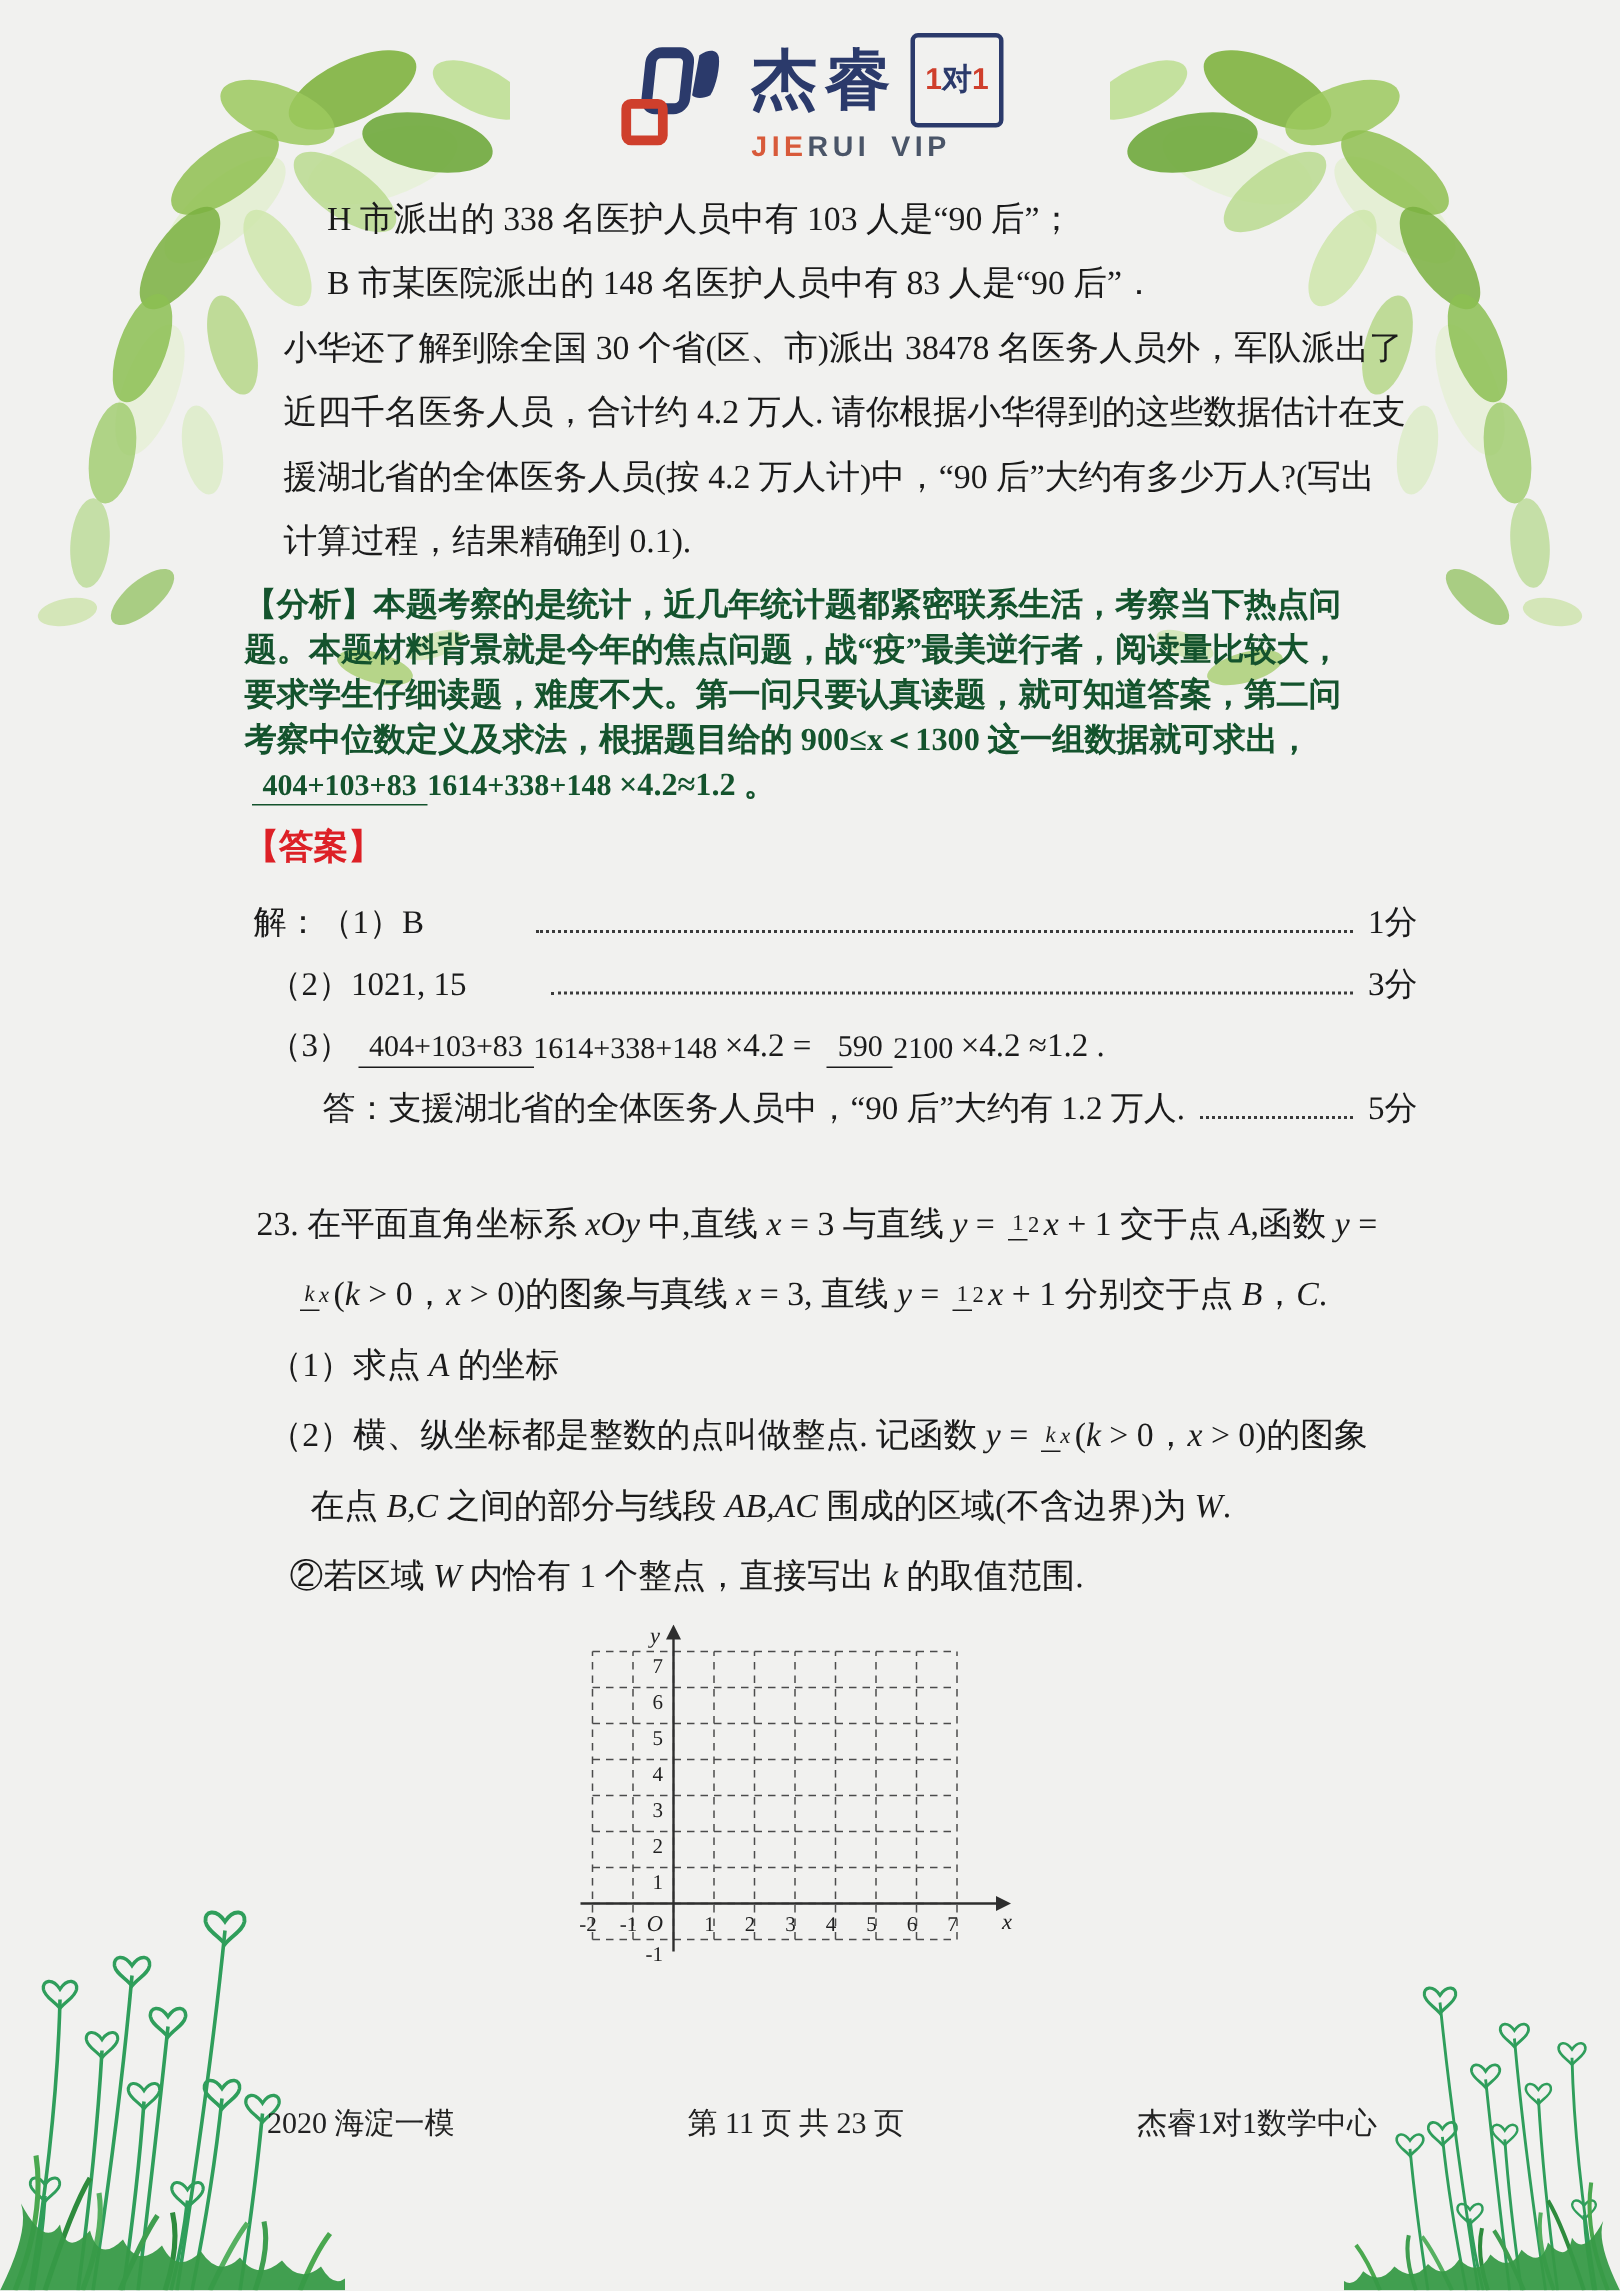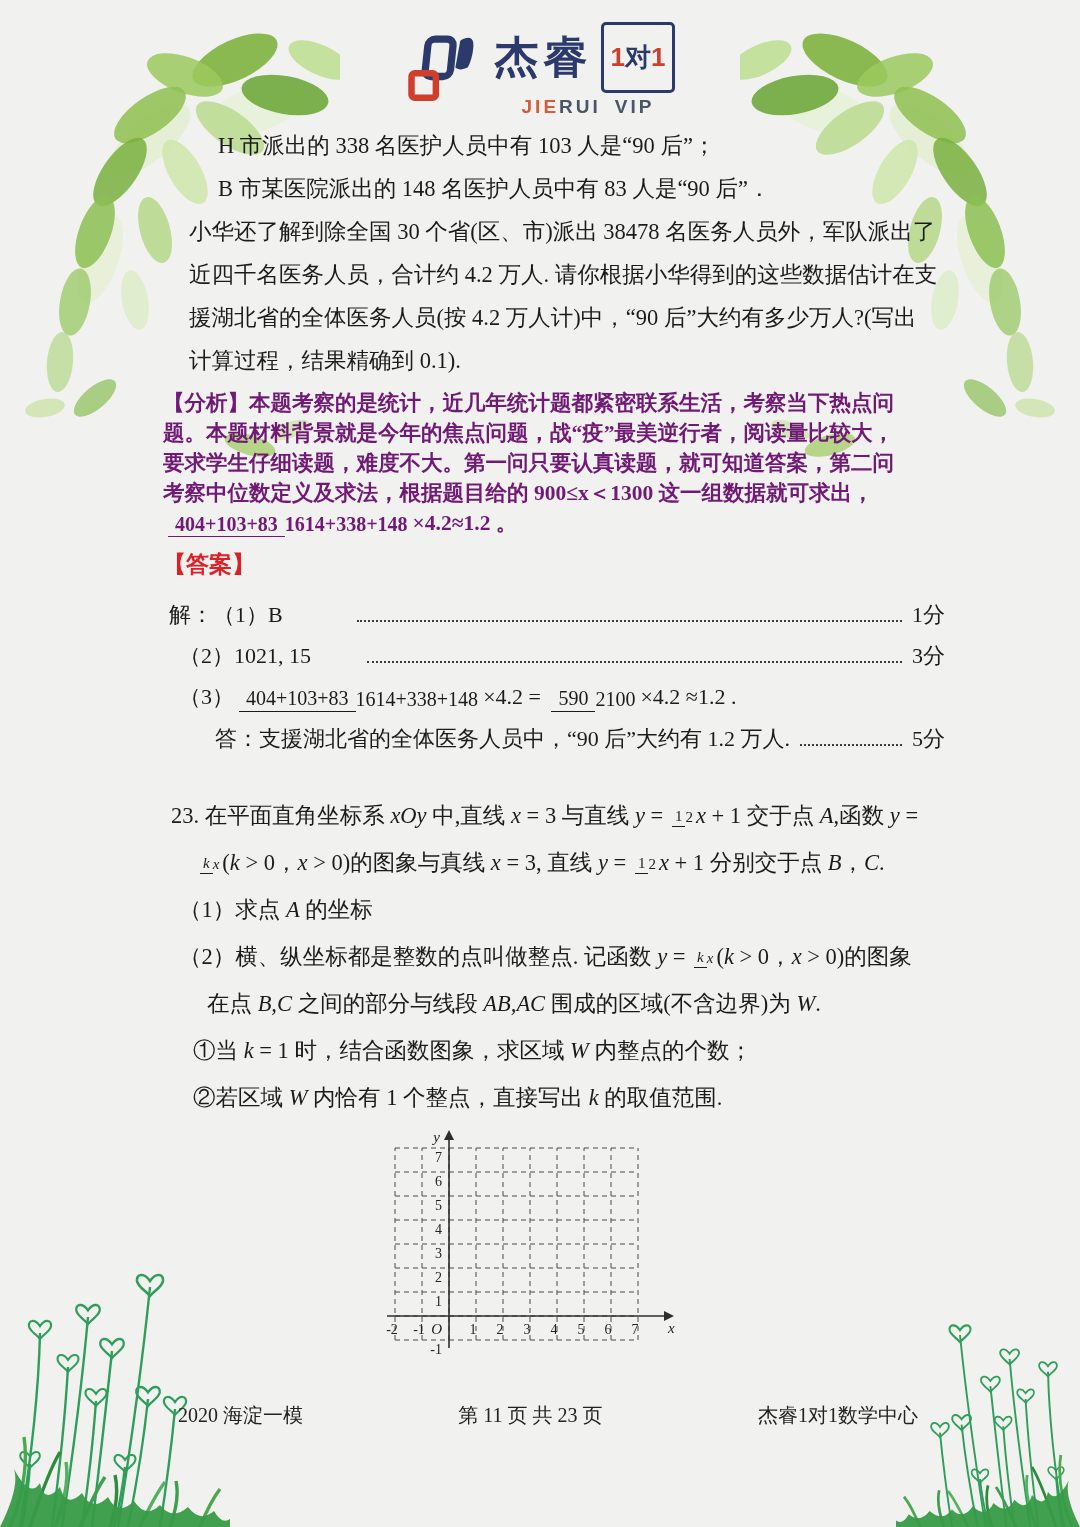--- a/index.html
+++ b/index.html
@@ -15,36 +15,36 @@
   .deco.tl{top:0;left:0;}
   .deco.tr{top:0;right:0;transform:scaleX(-1);}
   .deco.bl{bottom:0;left:0;}
   .deco.br{bottom:0;right:0;transform:scaleX(-1);}
   
   .header{position:absolute;top:22px;left:0;width:100%;display:flex;justify-content:center;}
   .logo{display:flex;align-items:center;gap:12px;}
   .logo-text{display:flex;flex-direction:column;align-items:flex-start;}
   .logo-line1{display:flex;align-items:center;gap:8px;}
   .brand{font-size:44px;font-weight:700;color:#2b3a6b;letter-spacing:5px;font-family:"Liberation Sans",sans-serif;}
-  .logo-box{border:3px solid #2b3a6b;border-radius:5px;padding:16px 7px;font-size:26px;font-weight:700;color:#2b3a6b;font-family:"Liberation Sans",sans-serif;line-height:1.25;}
+  .logo-box{border:3px solid #2b3a6b;border-radius:5px;padding:16px 7px;font-size:20px;font-weight:700;color:#2b3a6b;font-family:"Liberation Sans",sans-serif;line-height:1.25;}
   .logo-box .red{color:#cf3f2c;}
-  .logo-line2{font-family:"Liberation Sans",sans-serif;font-weight:700;font-size:19px;letter-spacing:3px;margin-top:3px;margin-left:27px;}
+  .logo-line2{font-family:"Liberation Sans",sans-serif;font-weight:700;font-size:19px;letter-spacing:3px;margin-top:3px;}
   .logo-line2 .jie{color:#d85a3a;}
   .logo-line2 .rui{color:#4a5568;}
   .logo-line2 .vip{color:#4a5568;margin-left:14px;}
   
   .content{position:absolute;top:132px;left:163px;width:782px;}
   .rline{display:flex;align-items:center;}
   .segwrap{white-space:pre-wrap;}
   .it{font-style:italic;}
   .stmt{font-size:22.5px;}
   .stmt .rline{margin-bottom:15px;line-height:28px;}
   .in1{padding-left:55px;}
   .in2{padding-left:26px;}
-  .analysis{color:#701a75;font-weight:700;font-size:21.5px;margin-top:6px;}
+  .analysis{color:#14532d;font-weight:700;font-size:21.5px;margin-top:6px;}
   .analysis .rline{margin-bottom:3px;line-height:27px;}
   .ans-head{color:#dd2026;font-weight:700;font-size:23px;margin:12px 0 20px;}
   .sol{font-size:22px;}
   .sol .rline{margin-bottom:12px;line-height:29px;}
   .s0{padding-left:6px;}
   .s1{padding-left:16px;}
   .s2{padding-left:52px;}
   .minw .segwrap{min-width:178px;}
   .leader{flex:1;border-bottom:2.5px dotted #3a3a3a;margin:0 10px;align-self:flex-end;margin-bottom:7px;min-width:30px;}
   .score{white-space:nowrap;}
@@ -237,23 +237,20 @@
         <div class="rline q2">
           <span class="segwrap"><span>（1）求点 </span><span class="it">A</span><span> 的坐标</span></span>
         </div>
         <div class="rline q2">
           <span class="segwrap"><span>（2）横、纵坐标都是整数的点叫做整点. 记函数 </span><span class="it">y</span><span> = </span><span class="frac small it"><span class="num">k</span><span class="den">x</span></span><span>(</span><span class="it">k</span><span> &gt; 0，</span><span class="it">x</span><span> &gt; 0)的图象</span></span>
         </div>
         <div class="rline q3">
           <span class="segwrap"><span>在点 </span><span class="it">B,C</span><span> 之间的部分与线段 </span><span class="it">AB,AC</span><span> 围成的区域(不含边界)为 </span><span class="it">W</span><span>.</span></span>
         </div>
         <div class="rline q4">
-          <span class="segwrap"><span>①当 </span><span class="it">k</span><span> = 1 时，结合函数图象，求区域 </span><span class="it">W</span><span> 内整点的个数；</span></span>
-        </div>
-        <div class="rline q4">
           <span class="segwrap"><span>②若区域 </span><span class="it">W</span><span> 内恰有 1 个整点，直接写出 </span><span class="it">k</span><span> 的取值范围.</span></span>
         </div>
       </div>
     <div class="figure"><svg width="321" height="240">
           <line x1="34" y1="210" x2="34" y2="18" class="grid"></line>
           <line x1="61" y1="210" x2="61" y2="18" class="grid"></line>
           <line x1="88" y1="210" x2="88" y2="18" class="grid"></line>
           <line x1="115" y1="210" x2="115" y2="18" class="grid"></line>
           <line x1="142" y1="210" x2="142" y2="18" class="grid"></line>
           <line x1="169" y1="210" x2="169" y2="18" class="grid"></line>

